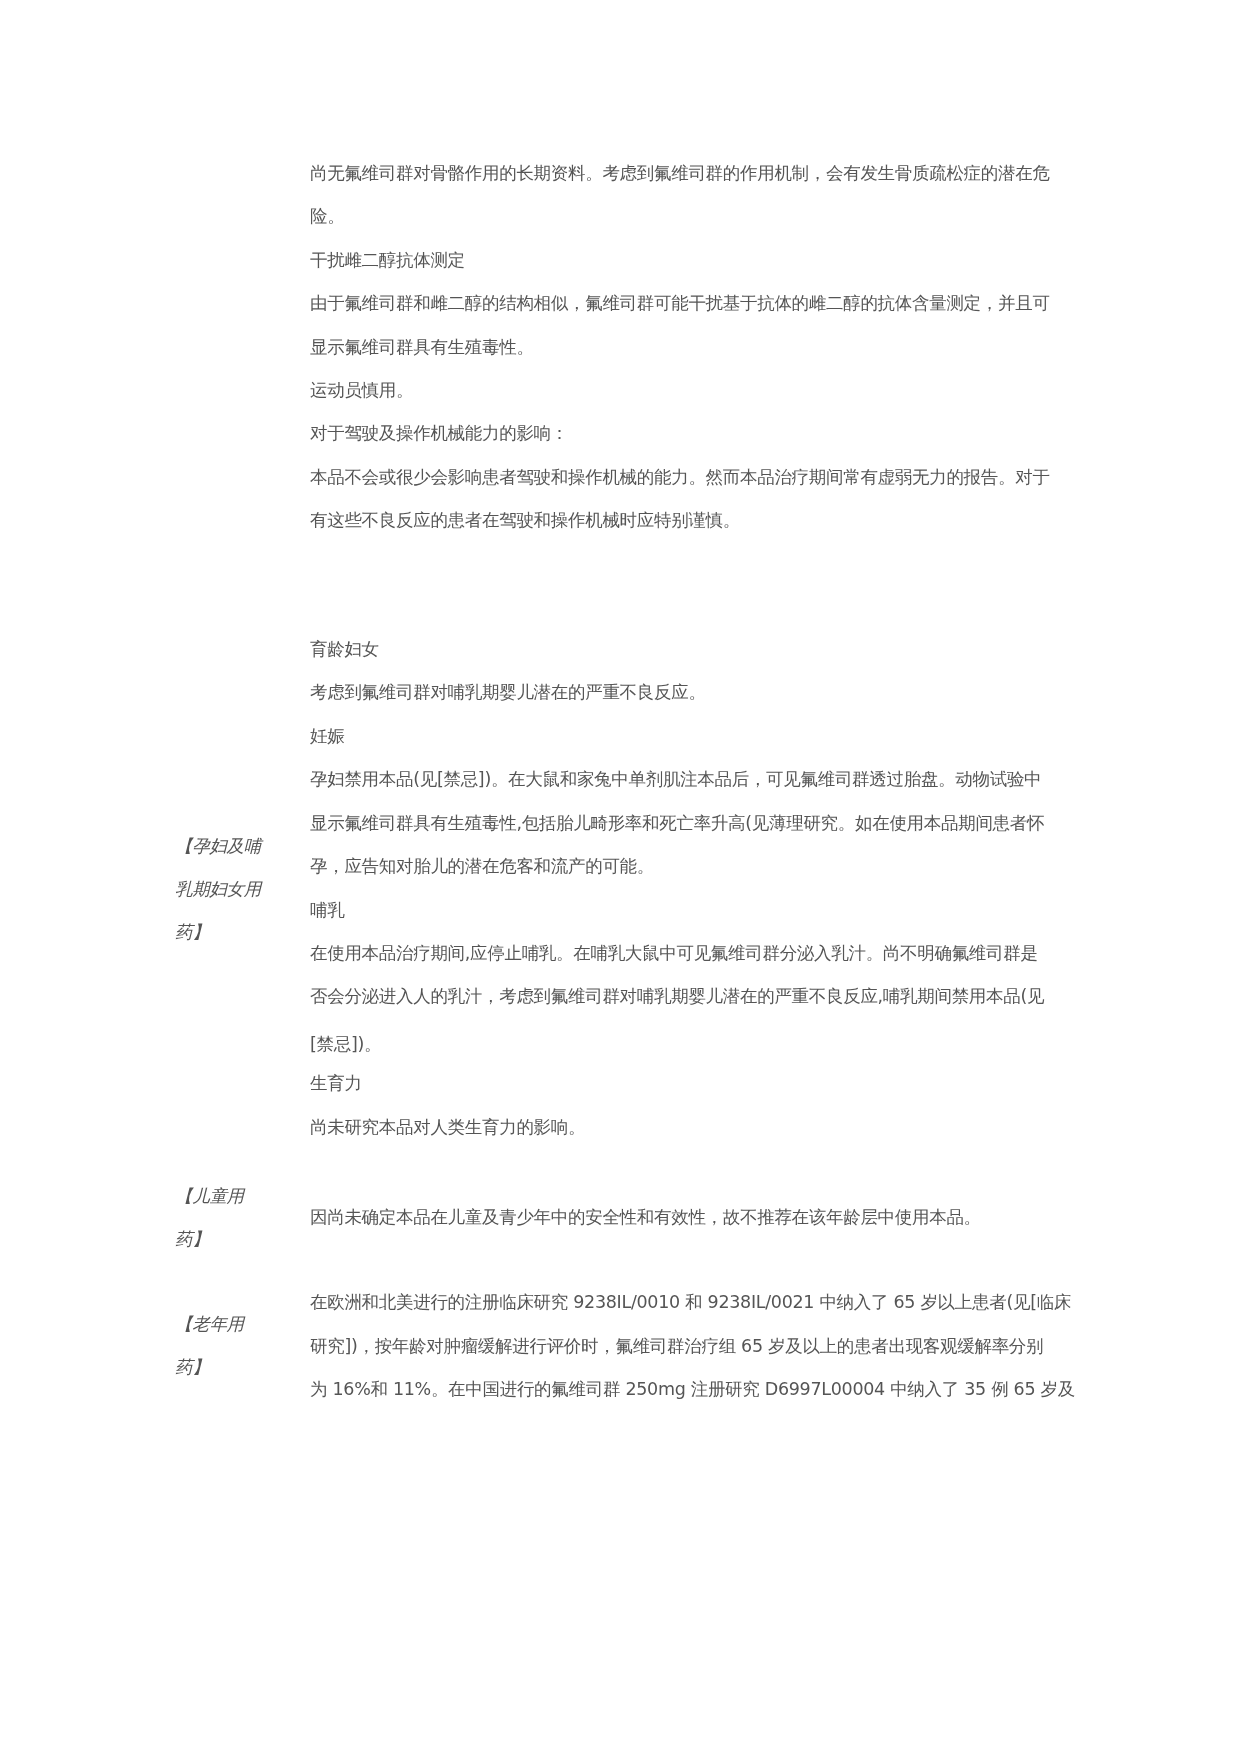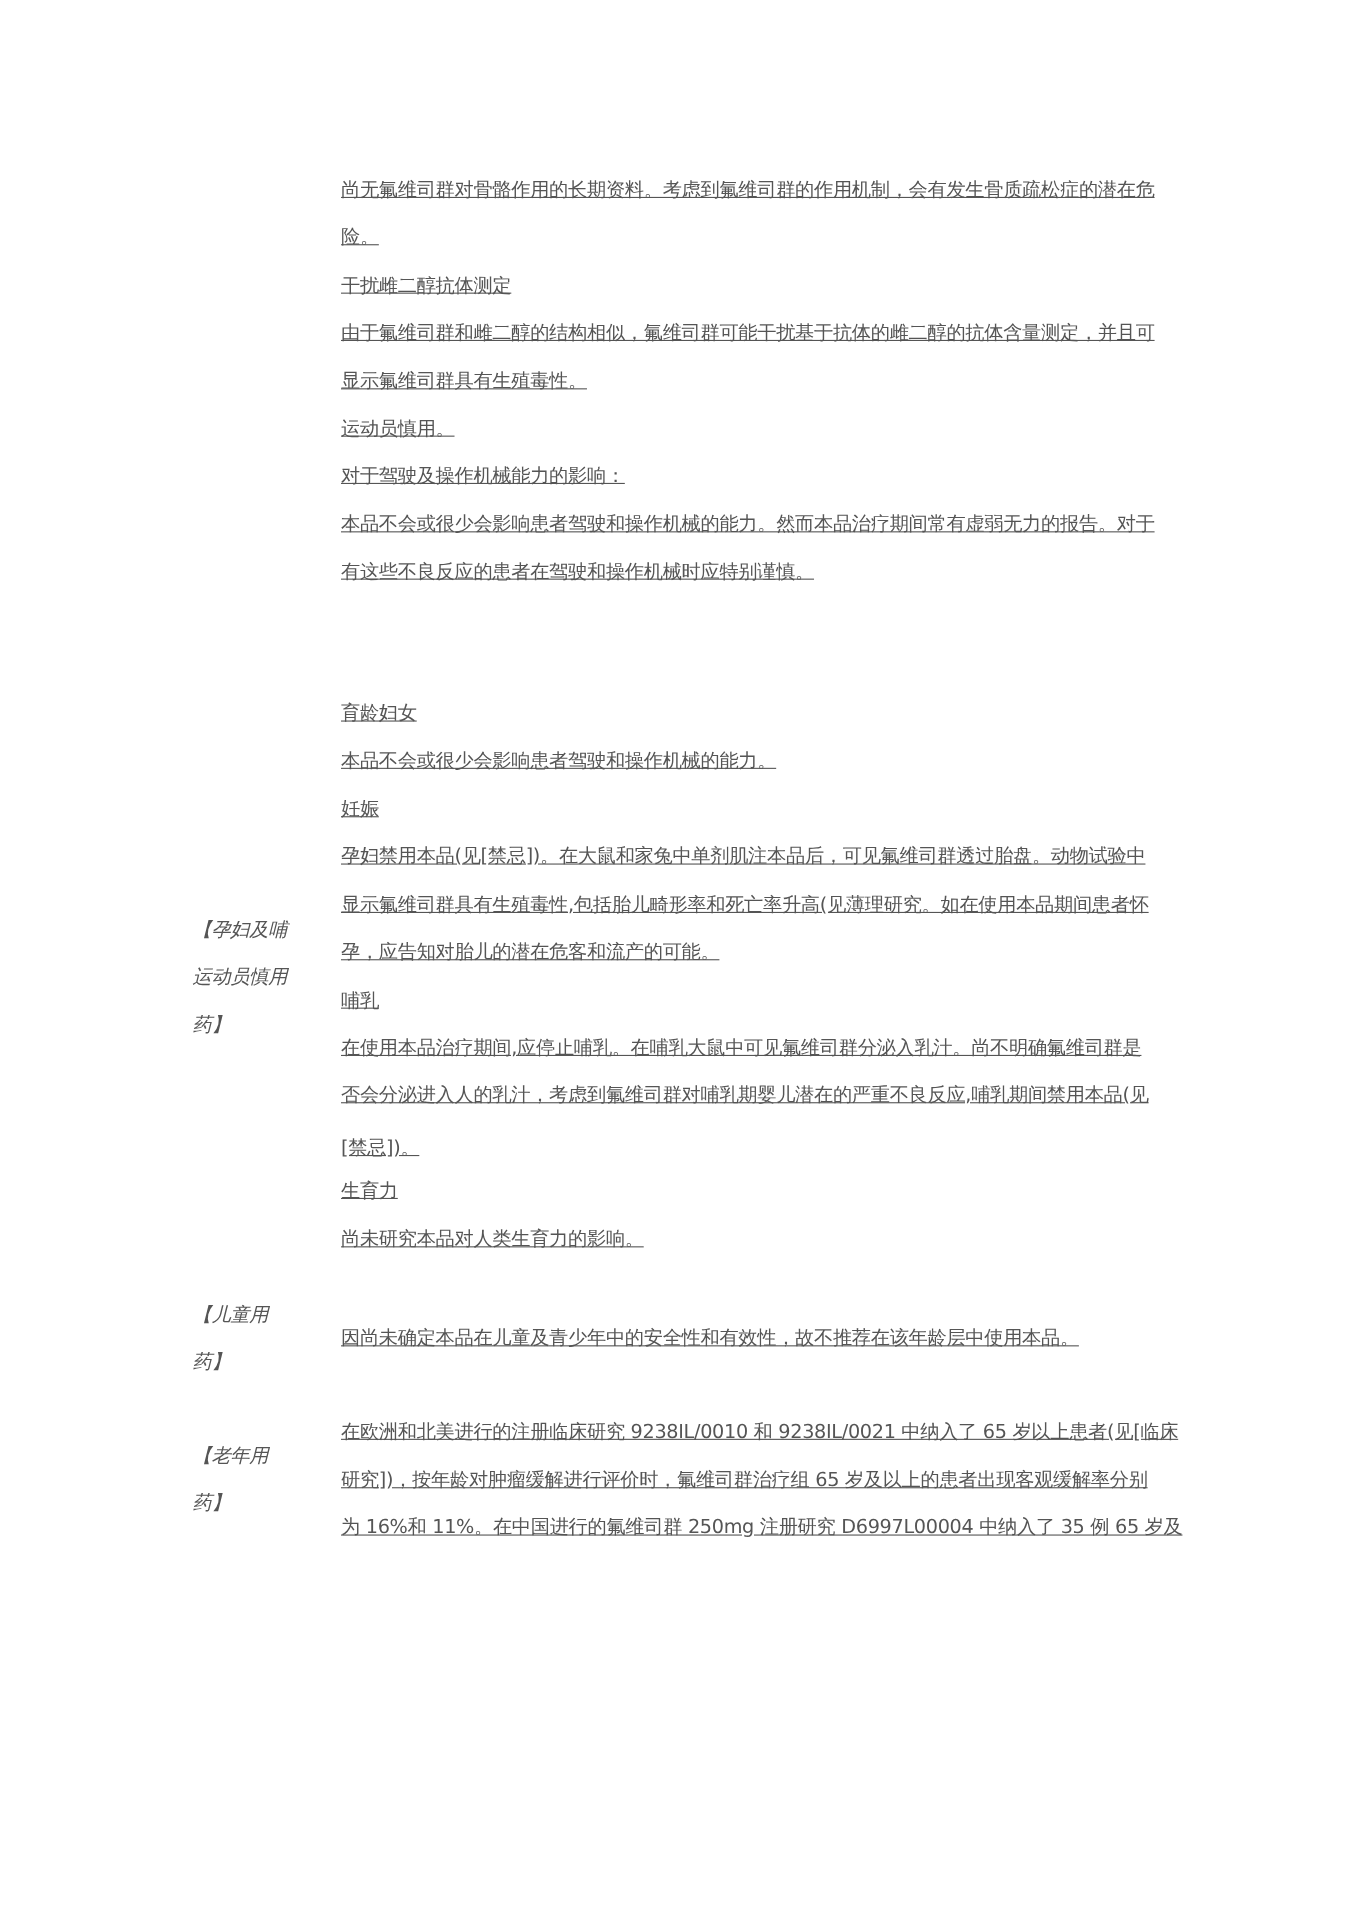--- a/index.html
+++ b/index.html
@@ -8,45 +8,45 @@
       font-family: "DejaVu Sans", "Liberation Sans", sans-serif;
       color: #555555;
       font-size: 17.5px;
     }
     .line {
       position: absolute;
       white-space: nowrap;
       line-height: 24px;
       letter-spacing: -0.3px;
     }
-    .col-main { left: 310px; text-decoration: underline; }
+    .col-main { left: 310px; }
     .col-label { left: 175px; font-style: italic; }
   </style>
 </head>
 <body>
 
 <div>
   <div class="line col-main" style="top:161px">尚无氟维司群对骨骼作用的长期资料。考虑到氟维司群的作用机制，会有发生骨质疏松症的潜在危</div>
   <div class="line col-main" style="top:204px">险。</div>
   <div class="line col-main" style="top:248px">干扰雌二醇抗体测定</div>
   <div class="line col-main" style="top:291px">由于氟维司群和雌二醇的结构相似，氟维司群可能干扰基于抗体的雌二醇的抗体含量测定，并且可</div>
   <div class="line col-main" style="top:335px">显示氟维司群具有生殖毒性。</div>
   <div class="line col-main" style="top:378px">运动员慎用。</div>
   <div class="line col-main" style="top:421px">对于驾驶及操作机械能力的影响：</div>
   <div class="line col-main" style="top:465px">本品不会或很少会影响患者驾驶和操作机械的能力。然而本品治疗期间常有虚弱无力的报告。对于</div>
   <div class="line col-main" style="top:508px">有这些不良反应的患者在驾驶和操作机械时应特别谨慎。</div>
 </div>
 
 <div>
   <div class="line col-label" style="top:834px">【孕妇及哺</div>
-  <div class="line col-label" style="top:877px">运动员慎用</div>
+  <div class="line col-label" style="top:877px">乳期妇女用</div>
   <div class="line col-label" style="top:920px">药】</div>
 
   <div class="line col-main" style="top:637px">育龄妇女</div>
-  <div class="line col-main" style="top:680px">本品不会或很少会影响患者驾驶和操作机械的能力。</div>
+  <div class="line col-main" style="top:680px">考虑到氟维司群对哺乳期婴儿潜在的严重不良反应。</div>
   <div class="line col-main" style="top:724px">妊娠</div>
   <div class="line col-main" style="top:767px">孕妇禁用本品(见[禁忌])。在大鼠和家兔中单剂肌注本品后，可见氟维司群透过胎盘。动物试验中</div>
   <div class="line col-main" style="top:811px">显示氟维司群具有生殖毒性,包括胎儿畸形率和死亡率升高(见薄理研究。如在使用本品期间患者怀</div>
   <div class="line col-main" style="top:854px">孕，应告知对胎儿的潜在危客和流产的可能。</div>
   <div class="line col-main" style="top:898px">哺乳</div>
   <div class="line col-main" style="top:941px">在使用本品治疗期间,应停止哺乳。在哺乳大鼠中可见氟维司群分泌入乳汁。尚不明确氟维司群是</div>
   <div class="line col-main" style="top:984px">否会分泌进入人的乳汁，考虑到氟维司群对哺乳期婴儿潜在的严重不良反应,哺乳期间禁用本品(见</div>
   <div class="line col-main" style="top:1032px">[禁忌])。</div>
   <div class="line col-main" style="top:1071px">生育力</div>
   <div class="line col-main" style="top:1115px">尚未研究本品对人类生育力的影响。</div>

